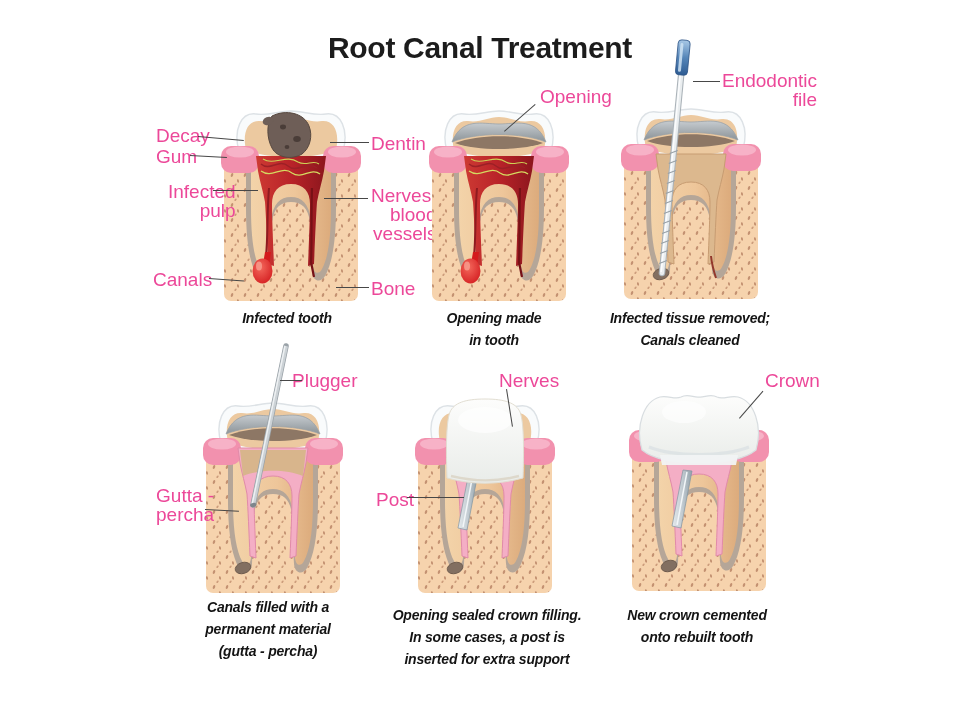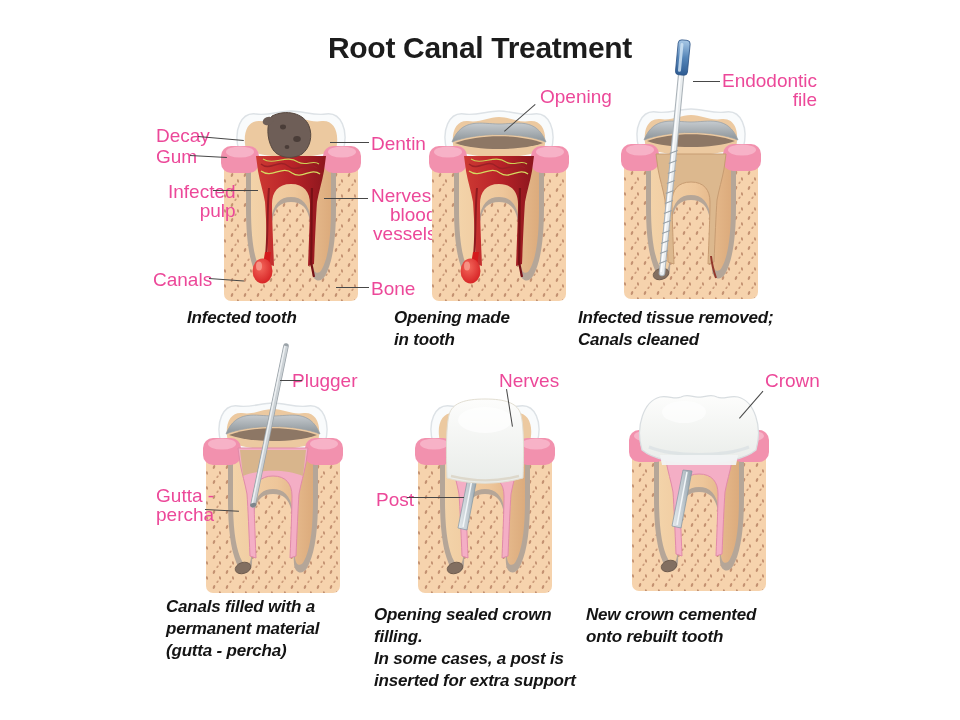--- a/index.html
+++ b/index.html
@@ -5,22 +5,22 @@
   html,body{margin:0;padding:0;background:#fff;}
   #canvas{position:relative;width:960px;height:720px;background:#ffffff;overflow:hidden;
           font-family:"Liberation Sans",sans-serif;}
   .stage{display:contents;}
   .title{position:absolute;left:0;top:31px;width:960px;text-align:center;
          font-size:30px;font-weight:600;color:#1c1c1c;letter-spacing:-.3px;}
   .tooth{position:absolute;width:150px;height:210px;}
   .tooth svg{overflow:visible;display:block;}
   .lbl{position:absolute;font-size:19px;line-height:19px;color:#ec4899;white-space:pre-line;text-align:right;}
   .leader{position:absolute;height:1.4px;background:#474747;transform-origin:left top;}
-  .cap{position:absolute;font-style:italic;font-weight:700;font-size:17px;line-height:22px;
-       text-align:left;white-space:pre-line;color:#141414;letter-spacing:-.2px;}
+  .cap{position:absolute;font-style:italic;font-weight:700;font-size:14px;line-height:22px;
+       text-align:center;white-space:pre-line;color:#141414;letter-spacing:-.2px;}
 </style>
 </head>
 <body>
 
 <div id="canvas">
 
   <div class="title">Root Canal Treatment</div>
 
   
   <div class="stage">

